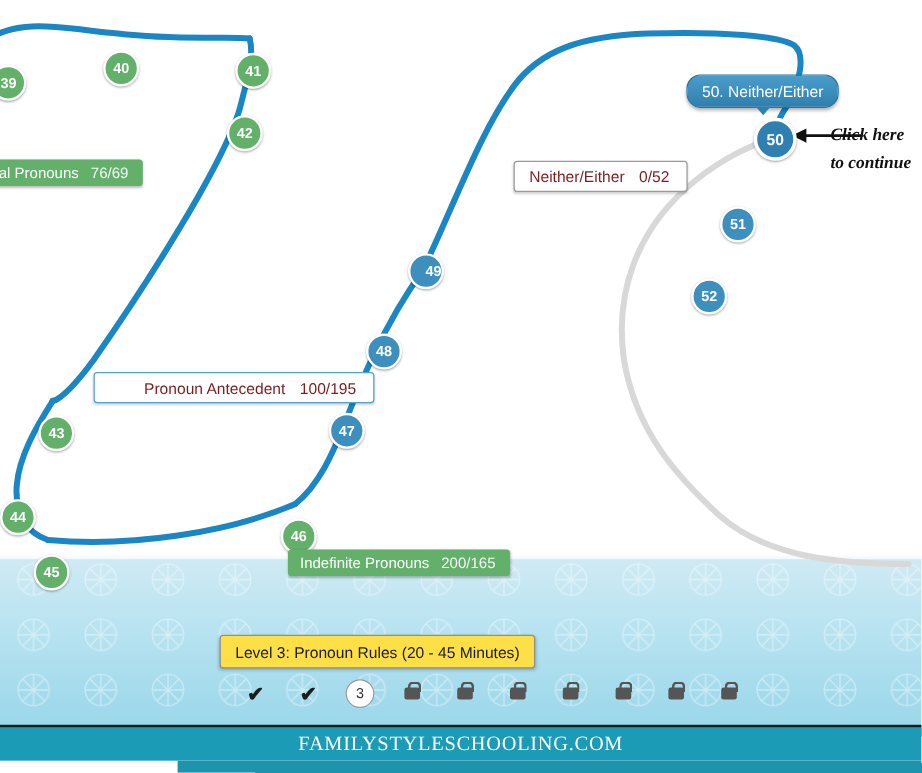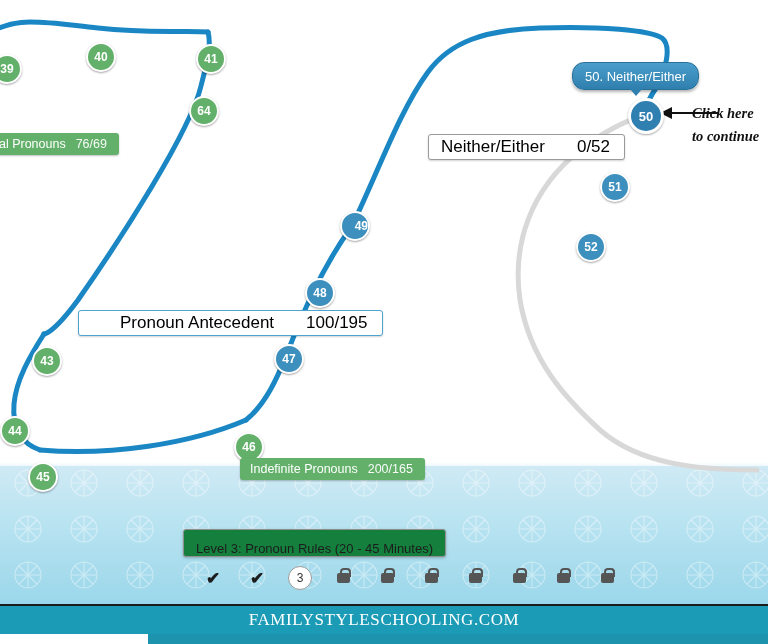--- a/index.html
+++ b/index.html
@@ -61,23 +61,22 @@
     box-shadow:0 1px 2px rgba(0,0,0,.25);
     font-family:"Liberation Sans",sans-serif;white-space:nowrap;
   }
   .plabel.green{background:#63b06a;}
   .plabel .t{padding:0 10px 0 10px;}
   .plabel .s{padding:0 12px 0 0;opacity:.95;}
 
   .wlabel{
     position:absolute;height:24px;display:flex;align-items:center;
     background:#ffffff;border:1px solid #9a9a9a;border-radius:3px;
-    font-size:17px;color:#000000;box-shadow:0 1px 2px rgba(0,0,0,.18);
+    font-size:13px;color:#7f1d1d;box-shadow:0 1px 2px rgba(0,0,0,.18);
     white-space:nowrap;
-    gap:20px;
   }
   .wlabel .t{padding:0 12px 0 12px;}
   .wlabel .s{padding:0 14px 0 0;}
   .wlabel.accent{border-color:#4ea3cf;padding-left:29px;}
 
   .tooltip-blue{
     position:absolute;display:flex;align-items:center;justify-content:center;
     background:linear-gradient(to bottom,#4a9ecb 0%,#2f7fae 100%);
     border:1px solid #2b7099;border-radius:12px;
     color:#ffffff;font-size:13px;height:26px;padding:0 12px;
@@ -89,22 +88,22 @@
     border-top:7px solid #2f7fae;
   }
 
   .clickhere{
     position:absolute;color:#111111;font-family:"Liberation Serif",serif;
     font-style:italic;font-weight:bold;font-size:14.5px;line-height:20px;white-space:nowrap;
   }
 
   
   .levelbox{
-    position:absolute;height:26px;display:flex;align-items:flex-end;
-    background:#15803d;border:1px solid #8f8f8f;border-radius:3px;
+    position:absolute;height:26px;display:flex;align-items:center;
+    background:#fde047;border:1px solid #8f8f8f;border-radius:3px;
     font-size:13px;color:#1c1c1c;padding:0 12px;
     box-shadow:0 1px 3px rgba(0,0,0,.25);white-space:nowrap;
   }
   .levelrow{position:absolute;left:200px;top:565px;display:flex;align-items:center;gap:18px;}
   .lvl{
     width:26px;height:26px;display:flex;align-items:center;justify-content:center;
     font-size:13px;color:#333333;
   }
   .lvl.check{color:#1c1c1c;font-size:17px;font-weight:bold;}
   .lvl.current{
@@ -157,21 +156,21 @@
   <div class="node green md" style="left:-8px;top:30px;">
       <span>39</span>
     </div>
   <div class="node green md" style="left:86px;top:18px;">
       <span>40</span>
     </div>
   <div class="node green md" style="left:196px;top:20px;">
       <span>41</span>
     </div>
   <div class="node green md" style="left:189px;top:72px;">
-      <span>64</span>
+      <span>42</span>
     </div>
   <div class="node green md" style="left:32px;top:322px;">
       <span>43</span>
     </div>
   <div class="node green md" style="left:0px;top:392px;">
       <span>44</span>
     </div>
   <div class="node green md" style="left:28px;top:438px;">
       <span>45</span>
     </div>

